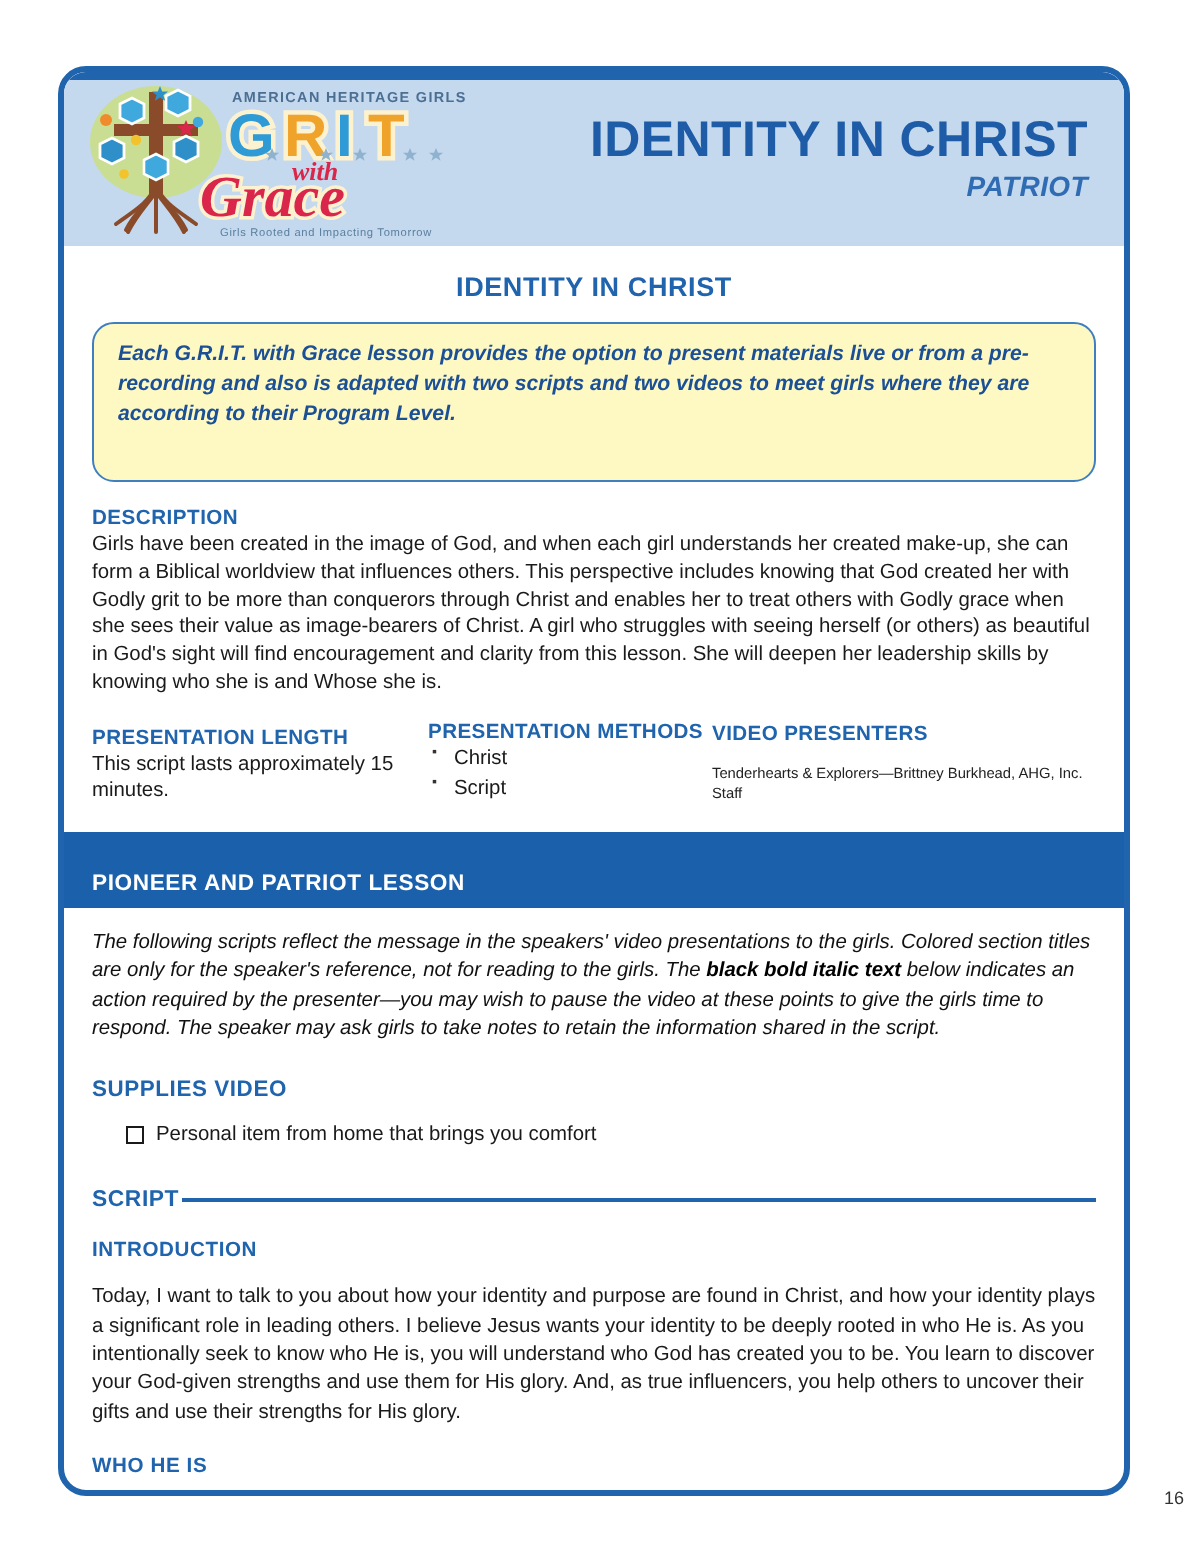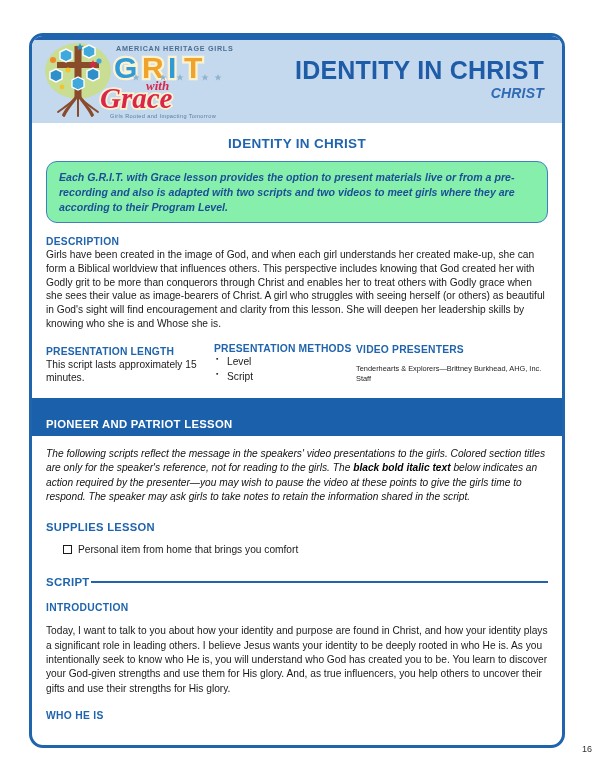--- a/index.html
+++ b/index.html
@@ -45,21 +45,21 @@
   
   .body{padding:0;}
   .section-title-center{
     text-align:center;color:#1f64ad;font-weight:bold;font-size:13.5px;
     margin:13px 0 10px 0;letter-spacing:.3px;
   }
 
   
   .callout{
     margin:0 14px;border:1.5px solid #3f7fc0;border-radius:11px;
-    background:#86efac;padding:8px 12px 7px 12px;
+    background:#fef9c3;padding:8px 12px 25px 12px;
   }
   .callout p{
     margin:0;font-style:italic;font-weight:bold;color:#1b4f96;
     font-size:10.6px;line-height:1.42;
   }
 
   .content{padding:0 14px;}
   h3.blue{
     color:#1f64ad;font-size:10.3px;font-weight:bold;margin:13px 0 1px 0;
     letter-spacing:.25px;text-transform:uppercase;
@@ -193,21 +193,21 @@
 
           <text x="62" y="70" font-family="Liberation Serif, serif" font-size="29" font-style="italic" font-weight="bold" fill="#fdf2d0" stroke="#fdf2d0" stroke-width="3.5">Grace</text>
           <text x="62" y="70" font-family="Liberation Serif, serif" font-size="29" font-style="italic" font-weight="bold" fill="#d9264a">Grace</text>
 
           <text x="72" y="80" font-family="Liberation Sans, sans-serif" font-size="5.6" letter-spacing="0.35" fill="#5a7f9e">Girls Rooted and Impacting Tomorrow</text>
         </svg>
       </div>
 
       <div class="title-wrap">
         <div class="doc-title">IDENTITY IN CHRIST</div>
-        <div class="doc-sub">CHRIST</div>
+        <div class="doc-sub">PATRIOT</div>
       </div>
     </div>
 
     <div class="body">
 
       <div class="section-title-center">IDENTITY IN CHRIST</div>
 
       <div class="callout">
         <p>Each G.R.I.T. with Grace lesson provides the option to present materials live or from a pre-recording and also is adapted with two scripts and two videos to meet girls where they are according to their Program Level.</p>
       </div>
@@ -218,37 +218,37 @@
         <p class="bodytext">Girls have been created in the image of God, and when each girl understands her created make-up, she can form a Biblical worldview that influences others. This perspective includes knowing that God created her with Godly grit to be more than conquerors through Christ and enables her to treat others with Godly grace when she sees their value as image-bearers of Christ. A girl who struggles with seeing herself (or others) as beautiful in God's sight will find encouragement and clarity from this lesson. She will deepen her leadership skills by knowing who she is and Whose she is.</p>
 
         <div class="cols">
           <div class="col1">
             <div class="colhead">PRESENTATION LENGTH</div>
             <p class="coltext">This script lasts approximately 15 minutes.</p>
           </div>
           <div class="col2">
             <div class="colhead">PRESENTATION METHODS</div>
             <ul class="meth">
-              <li>Level</li>
+              <li>Christ</li>
               <li>Script</li>
             </ul>
           </div>
           <div class="col3">
             <div class="colhead">VIDEO PRESENTERS</div>
             <p class="presenter second">Tenderhearts &amp; Explorers—Brittney Burkhead, AHG, Inc. Staff</p>
           </div>
         </div>
       </div>
 
       <div class="banner">PIONEER AND PATRIOT LESSON</div>
 
       <div class="content">
         <p class="intro-italic"><span>The following scripts reflect the message in the speakers' video presentations to the girls. Colored section titles are only for the speaker's reference, not for reading to the girls. The </span><b>black bold italic text</b><span> below indicates an action required by the presenter—you may wish to pause the video at these points to give the girls time to respond. The speaker may ask girls to take notes to retain the information shared in the script.</span></p>
 
-        <h3 class="supplies">SUPPLIES LESSON</h3>
+        <h3 class="supplies">SUPPLIES VIDEO</h3>
         <ul class="supply">
           <li><span class="cbox"></span><span>Personal item from home that brings you comfort</span></li>
         </ul>
 
         <div class="script-head">
           <span class="lbl">SCRIPT</span>
           <span class="rule"></span>
         </div>
 
         <h4 class="subhead">INTRODUCTION</h4>

